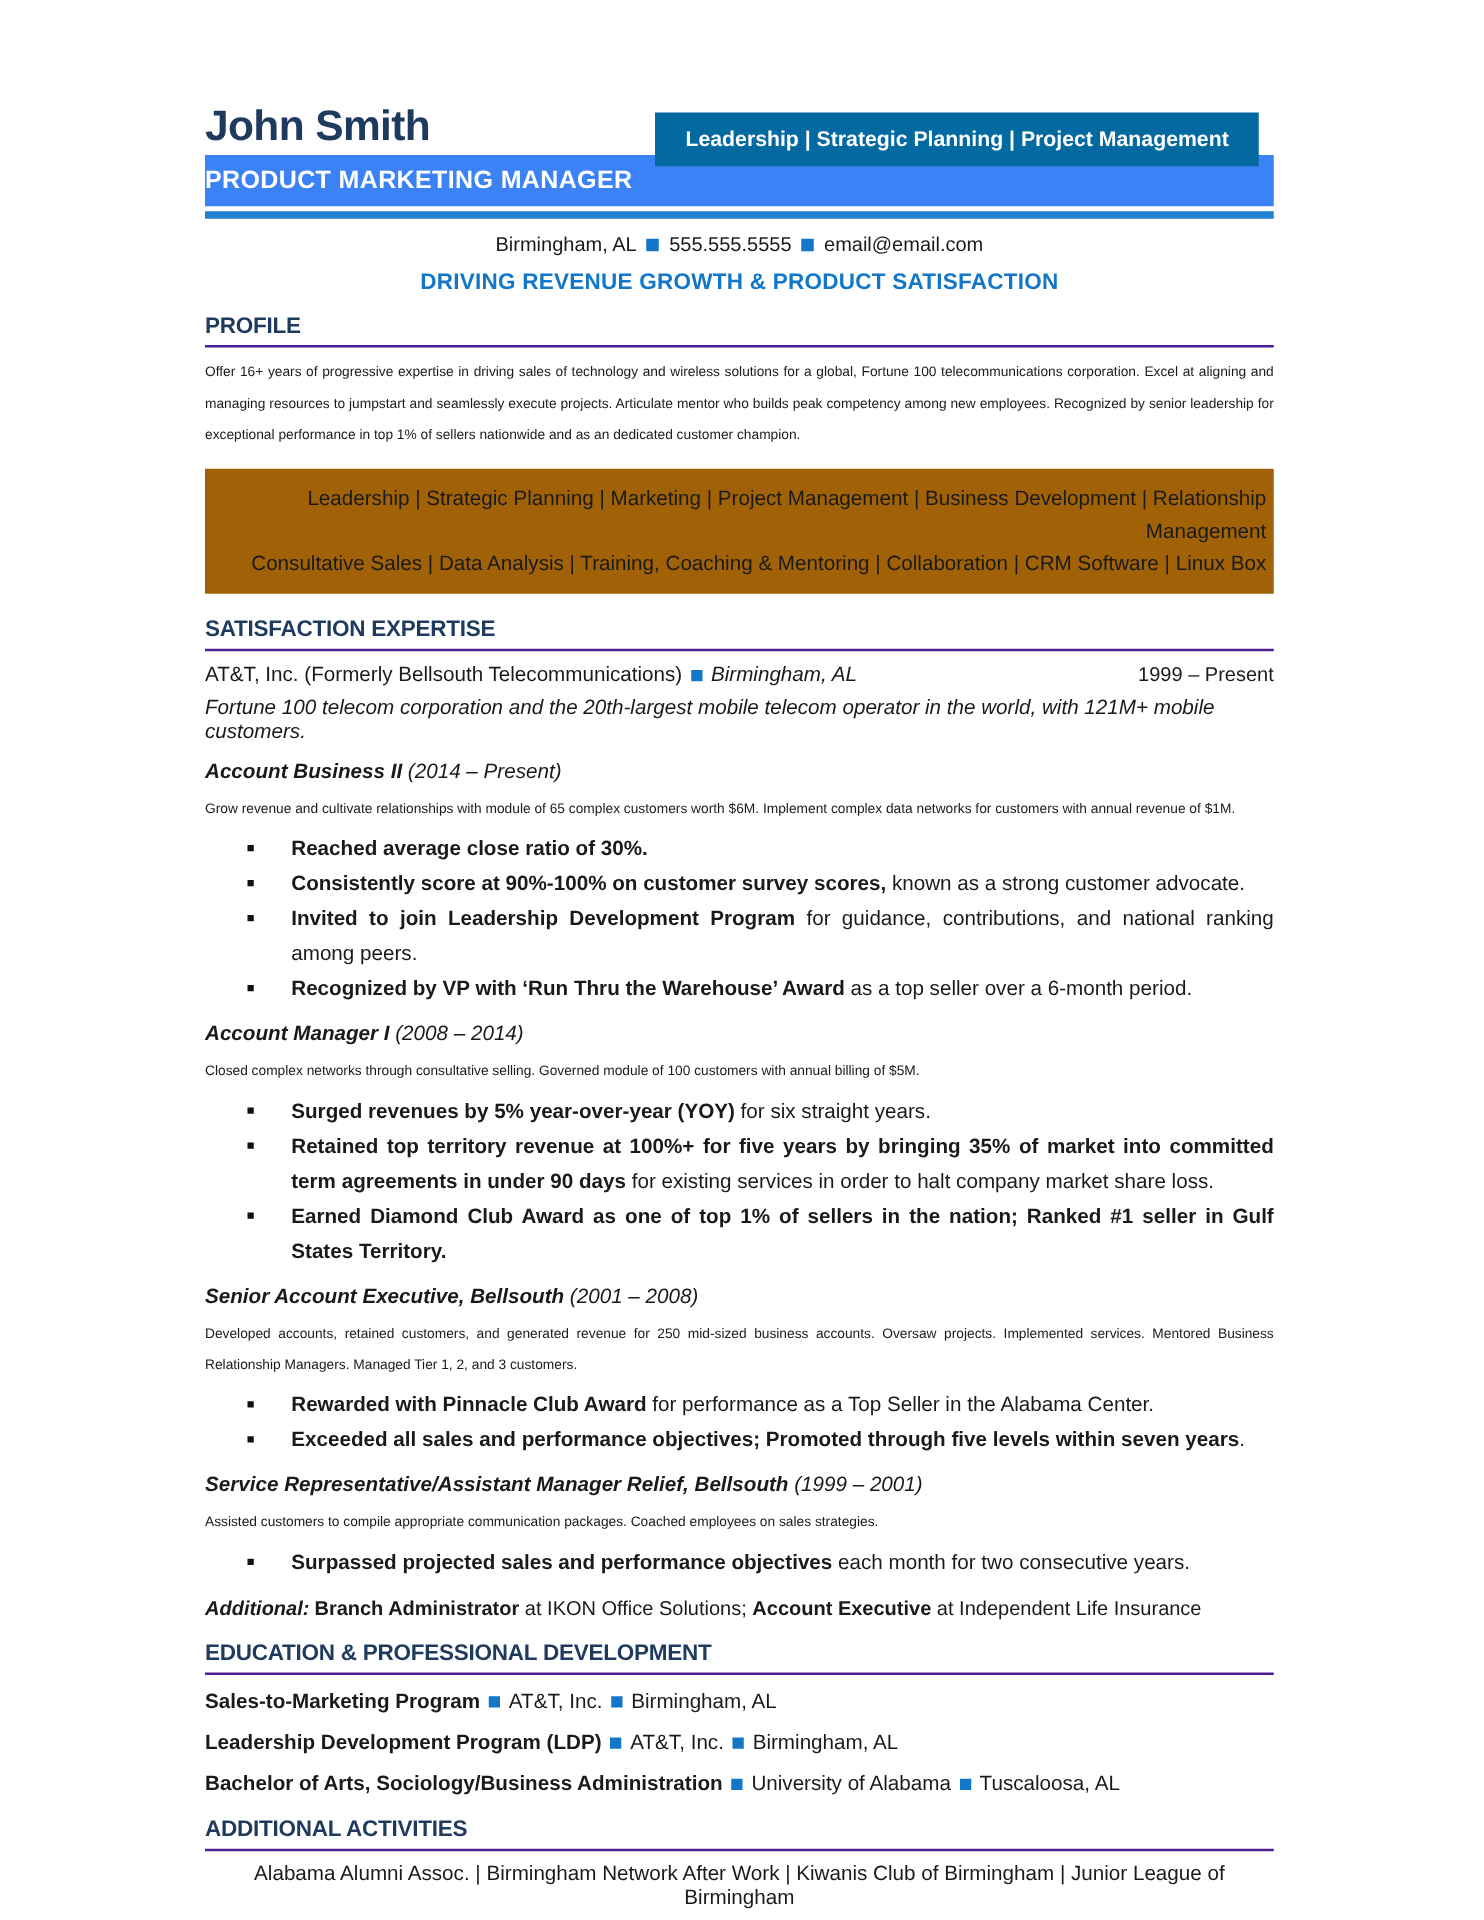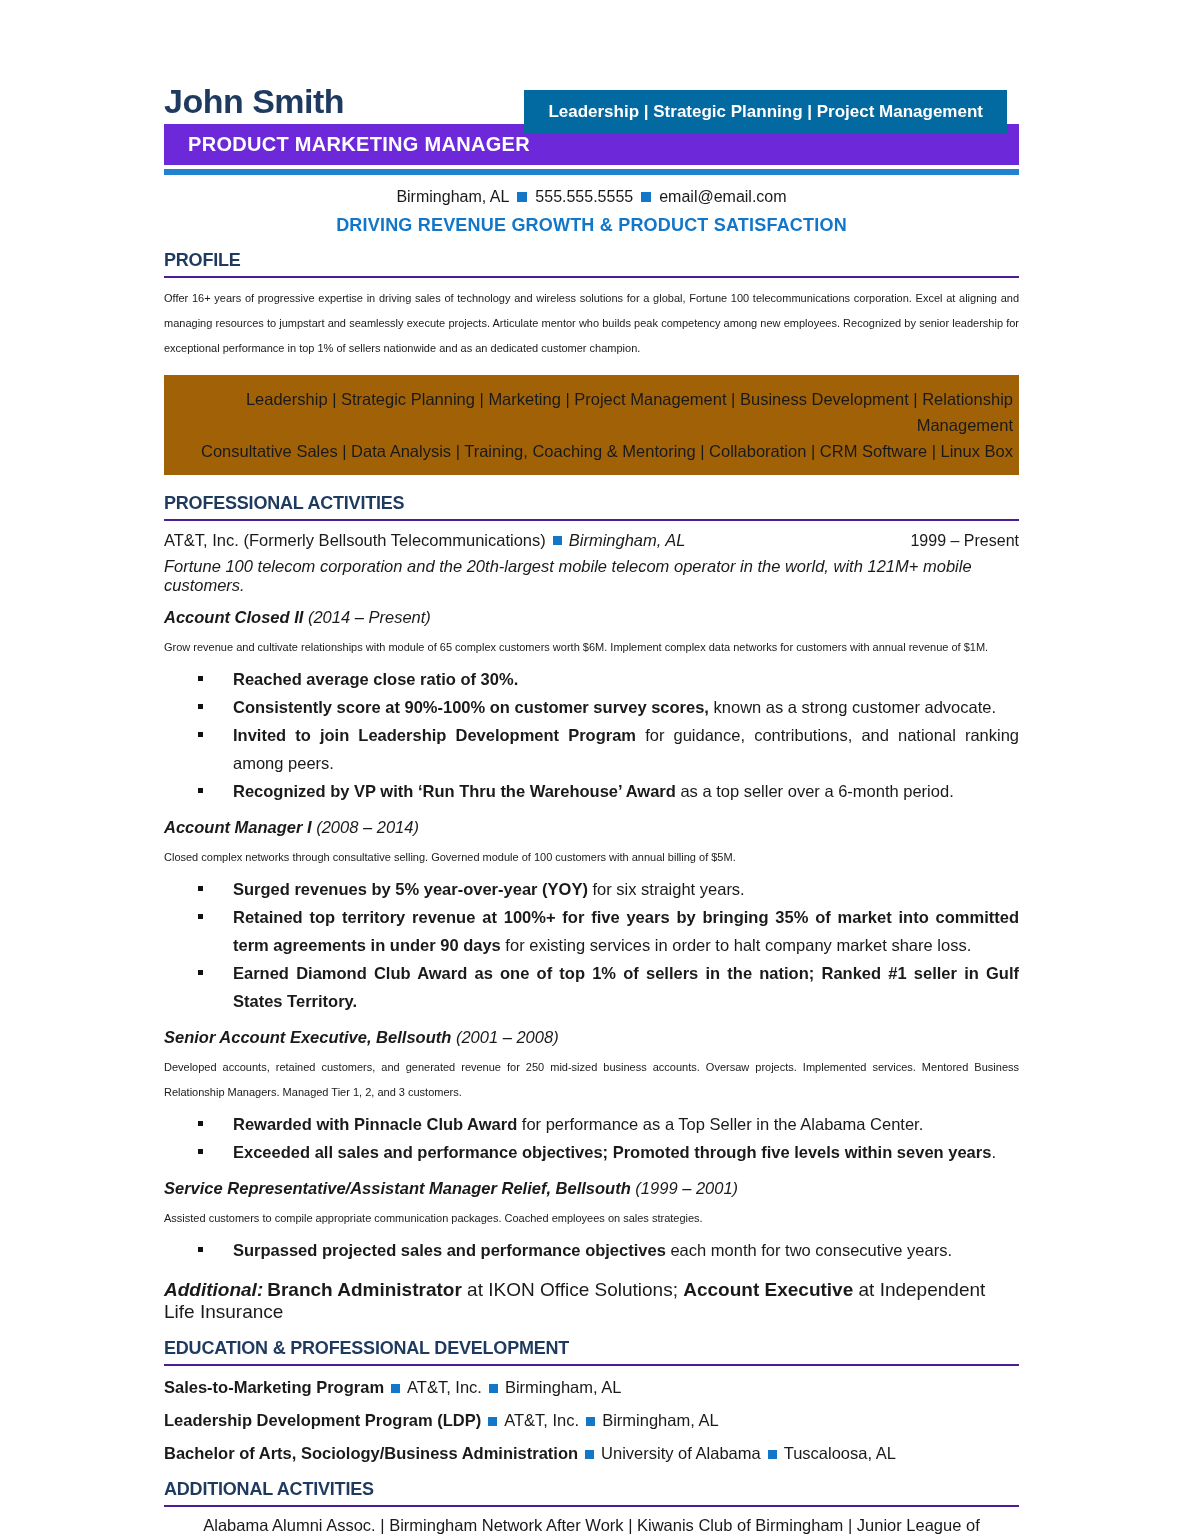--- a/index.html
+++ b/index.html
@@ -38,26 +38,26 @@
     color: #ffffff;
     font-size: 17px;
     font-weight: bold;
     z-index: 2;
     white-space: nowrap;
   }
   .titlebar {
     position: relative;
     margin-top: 4px;
     height: 41px;
-    background: #6d28d9;
+    background: #3b82f6;
     color: #ffffff;
     font-size: 20px;
     font-weight: bold;
     line-height: 41px;
-    padding-left: 24px;
+    padding-left: 0;
     letter-spacing: 0.3px;
   }
   .header-rule {
     height: 6px;
     background: #2282D2;
     margin-top: 4px;
   }
   .contact {
     margin-top: 13px;
     text-align: center;
@@ -141,21 +141,21 @@
   ul.bullets li .bmark {
     position: absolute;
     left: 34px;
     top: 11px;
     width: 5px;
     height: 5px;
     background: #111111;
   }
   ul.bullets li b { font-weight: bold; }
 
-  .additional-line { margin-top: 15px; font-size: 19px; }
+  .additional-line { margin-top: 15px; font-size: 16px; }
   .additional-label { font-weight: bold; font-style: italic; margin-right: 4px; }
 
   
   .edu-line { margin-top: 6px; font-size: 16.5px; line-height: 27px; }
   .edu-line:first-of-type { margin-top: 8px; }
   .edu-program { font-weight: bold; }
   .edu-org, .edu-loc { }
 
   
   .activities-line {
@@ -188,31 +188,31 @@
   <div class="sec-profile">
     <h2 class="sec">PROFILE</h2>
     <p class="body-just">Offer 16+ years of progressive expertise in driving sales of technology and wireless solutions for a global, Fortune 100 telecommunications corporation. Excel at aligning and managing resources to jumpstart and seamlessly execute projects. Articulate mentor who builds peak competency among new employees. Recognized by senior leadership for exceptional performance in top 1% of sellers nationwide and as an dedicated customer champion.</p>
     <div class="keywords-box">
       <div>Leadership | Strategic Planning | Marketing | Project Management | Business Development | Relationship Management</div>
       <div>Consultative Sales | Data Analysis | Training, Coaching &amp; Mentoring | Collaboration | CRM Software | Linux Box</div>
     </div>
   </div>
 
   <div class="sec-exp">
-    <h2 class="sec">PROFESSIONAL ACTIVITIES</h2>
+    <h2 class="sec">SATISFACTION EXPERTISE</h2>
 
     <div class="company-row">
       <span class="company-name">AT&amp;T, Inc. (Formerly Bellsouth Telecommunications)</span>
         <span class="bsq small"></span>
         <span class="company-loc">Birmingham, AL</span>
       <span class="company-dates">1999 – Present</span>
     </div>
     <p class="company-desc">Fortune 100 telecom corporation and the 20th-largest mobile telecom operator in the world, with 121M+ mobile customers.</p>
 
-    <h3 class="role-title"><span class="rt">Account Closed II</span> <span class="rd">(2014 – Present)</span></h3>
+    <h3 class="role-title"><span class="rt">Account Business II</span> <span class="rd">(2014 – Present)</span></h3>
     <p class="body-just role-desc">Grow revenue and cultivate relationships with module of 65 complex customers worth $6M. Implement complex data networks for customers with annual revenue of $1M.</p>
     <ul class="bullets">
       <li><span class="bmark"></span><b>Reached average close ratio of 30%.</b><span></span></li>
       <li><span class="bmark"></span><b>Consistently score at 90%-100% on customer survey scores,</b><span> known as a strong customer advocate.</span></li>
       <li><span class="bmark"></span><b>Invited to join Leadership Development Program</b><span> for guidance, contributions, and national ranking among peers.</span></li>
       <li><span class="bmark"></span><b>Recognized by VP with ‘Run Thru the Warehouse’ Award</b><span> as a top seller over a 6-month period.</span></li>
     </ul>
 
     <h3 class="role-title"><span class="rt">Account Manager I</span> <span class="rd">(2008 – 2014)</span></h3>
     <p class="body-just role-desc">Closed complex networks through consultative selling. Governed module of 100 customers with annual billing of $5M.</p>

